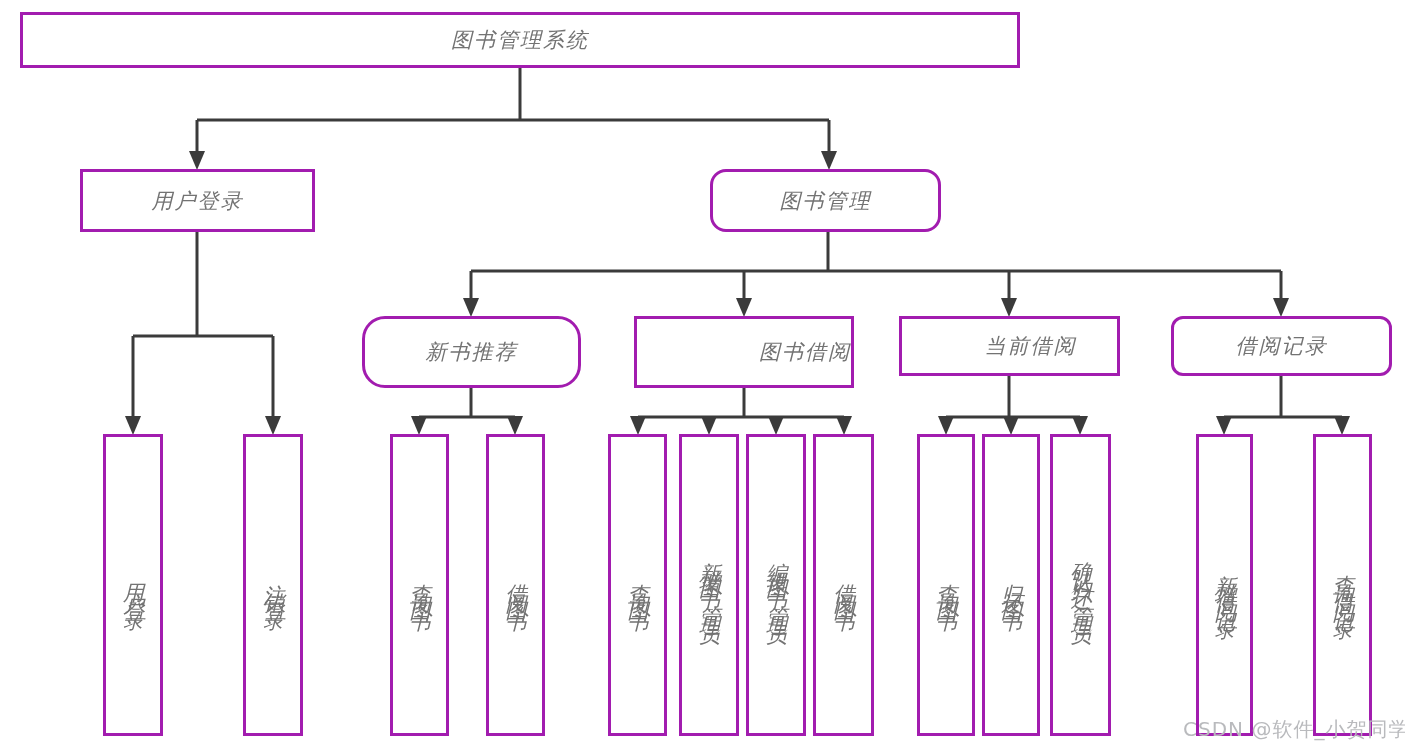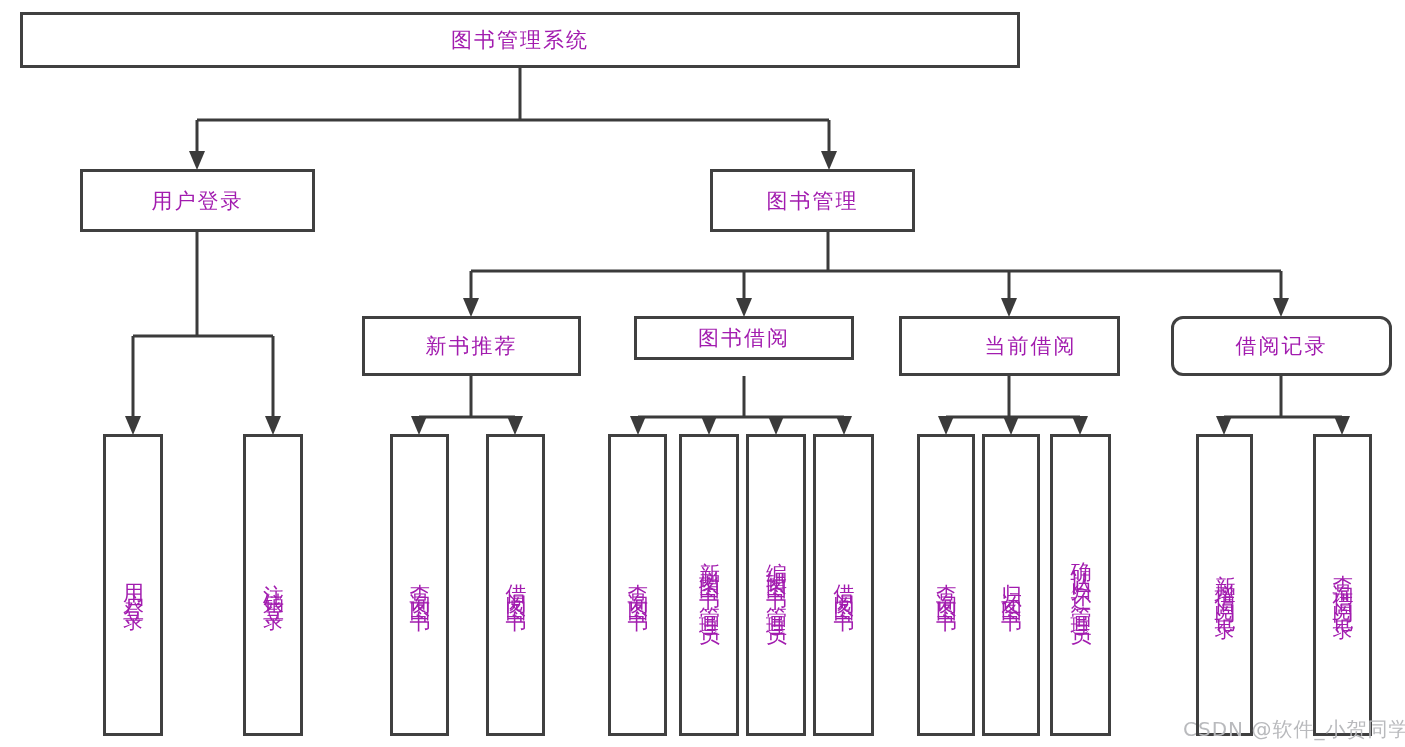--- a/index.html
+++ b/index.html
@@ -19,51 +19,52 @@
     position: absolute;
     left: 0;
     top: 0;
     width: 1405px;
     height: 747px;
     z-index: 1;
   }
   .node {
     position: absolute;
     box-sizing: border-box;
-    border: 3px solid #404040;
+    border: 3px solid #a21caf;
     background: #ffffff;
     display: flex;
     align-items: center;
     justify-content: center;
-    color: #a21caf;
+    color: #737373;
     z-index: 2;
+    font-style: italic;
   }
   .node.h {
     font-size: 21px;
     letter-spacing: 2px;
     white-space: nowrap;
   }
   .node.v {
     font-size: 21px;
   }
   .node.v .vtext {
     writing-mode: vertical-rl;
     text-orientation: upright;
     letter-spacing: 9px;
     line-height: 1;
     white-space: nowrap;
   }
   
   .n-root  { left: 20px;   top: 12px;  width: 1000px; height: 56px; }
   
   .n-l1a   { left: 80px;   top: 169px; width: 235px;  height: 63px; }
-  .n-l1b   { left: 710px;  top: 169px; width: 205px;  height: 63px; }
-  
-  .n-l2a   { left: 362px;  top: 316px; width: 219px;  height: 60px; }
-  .n-l2b   { left: 634px;  top: 316px; width: 220px;  height: 44px; }
+  .n-l1b   { left: 710px;  top: 169px; width: 231px;  height: 63px; border-radius: 16px; }
+  
+  .n-l2a   { left: 362px;  top: 316px; width: 219px;  height: 72px; border-radius: 23px; }
+  .n-l2b   { left: 634px;  top: 316px; width: 220px;  height: 72px; justify-content: flex-end; }
   .n-l2c   { left: 899px;  top: 316px; width: 221px;  height: 60px; padding-left: 42px; }
   .n-l2d   { left: 1171px; top: 316px; width: 221px;  height: 60px; border-radius: 12px; }
   
   .leaf    { top: 434px; height: 302px; }
   .n-g1a   { left: 103px;  width: 60px; }
   .n-g1b   { left: 243px;  width: 60px; }
   .n-g2a   { left: 390px;  width: 59px; }
   .n-g2b   { left: 486px;  width: 59px; }
   .n-g3a   { left: 608px;  width: 59px; }
   .n-g3b   { left: 679px;  width: 60px; }

